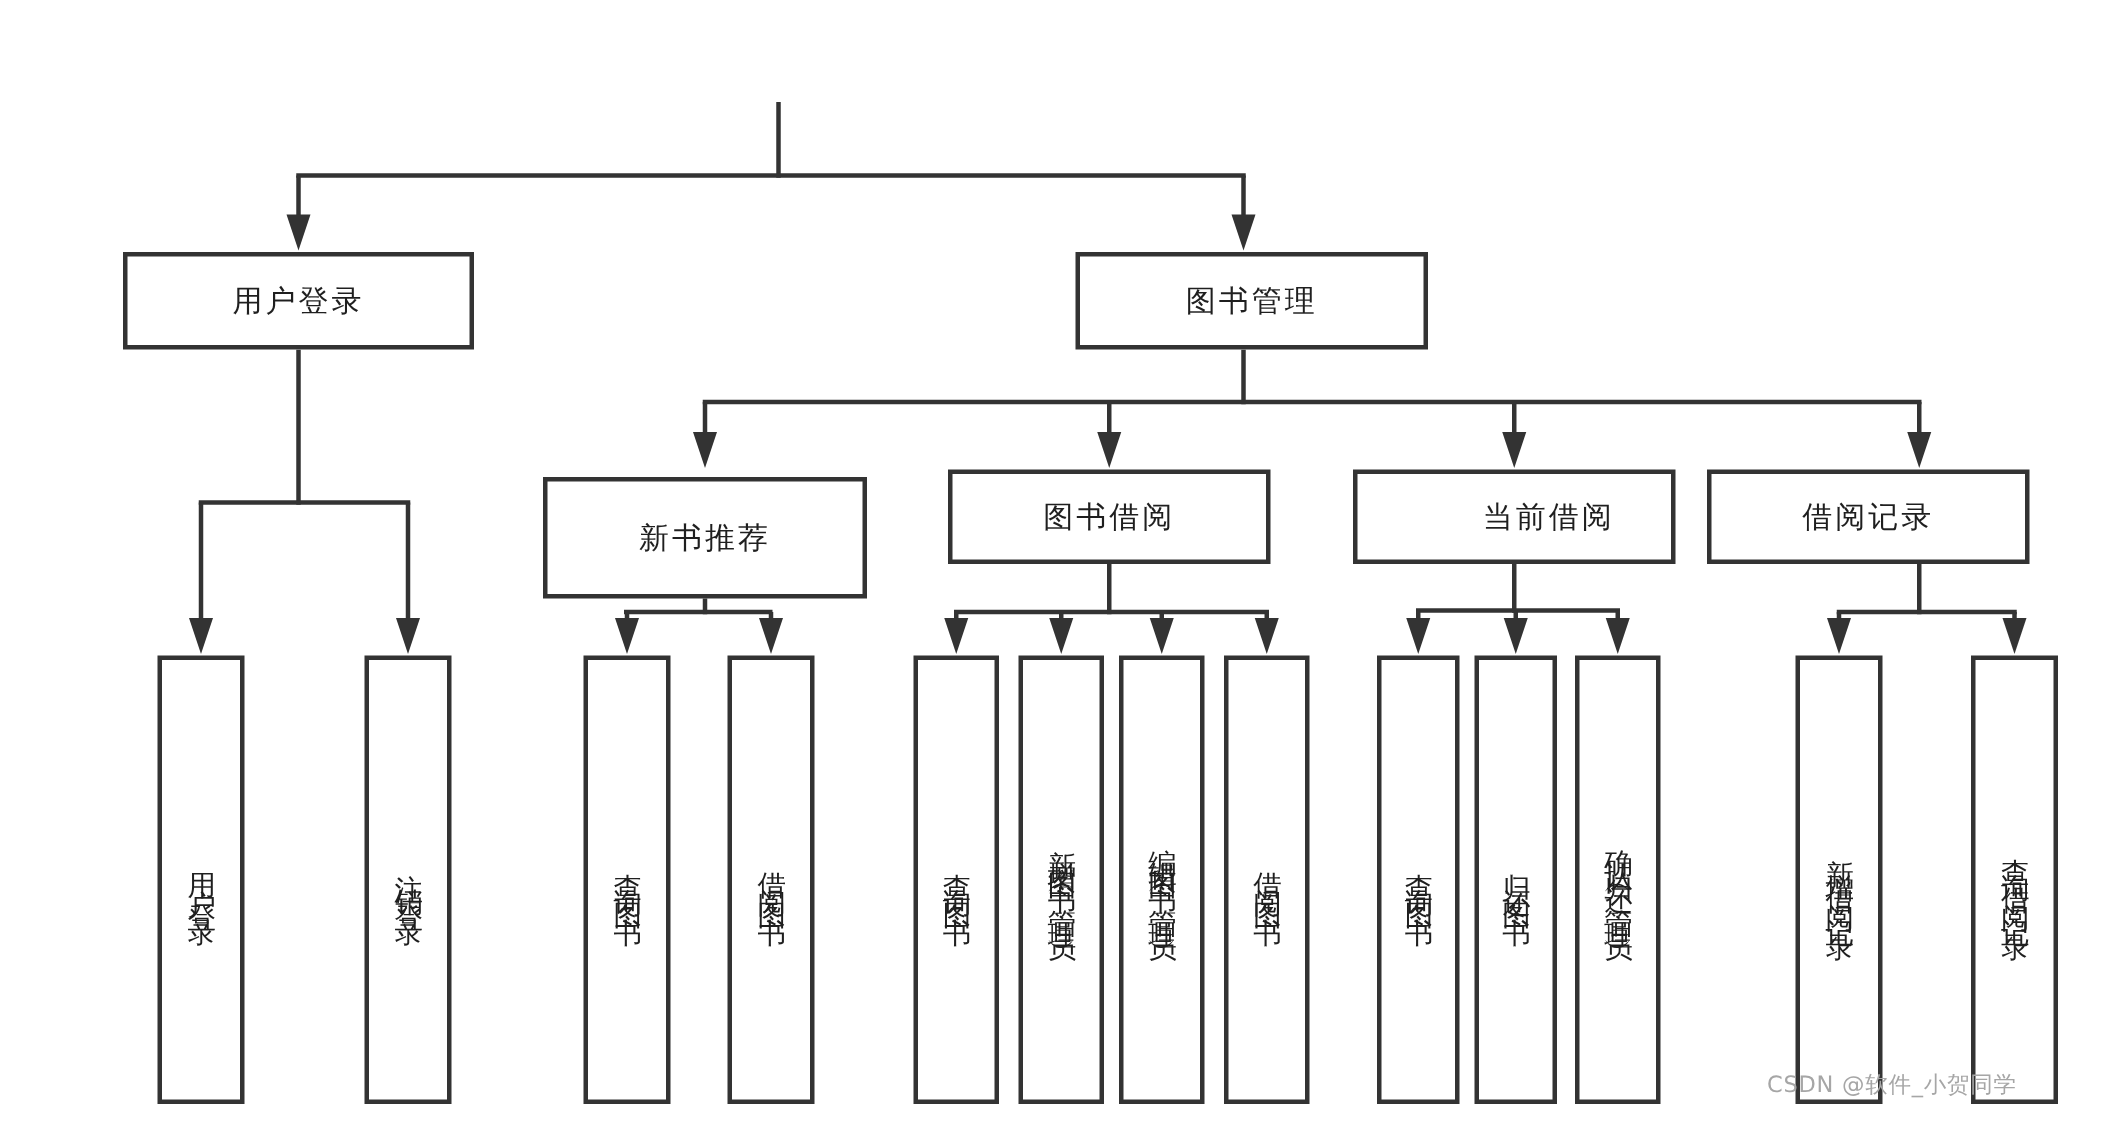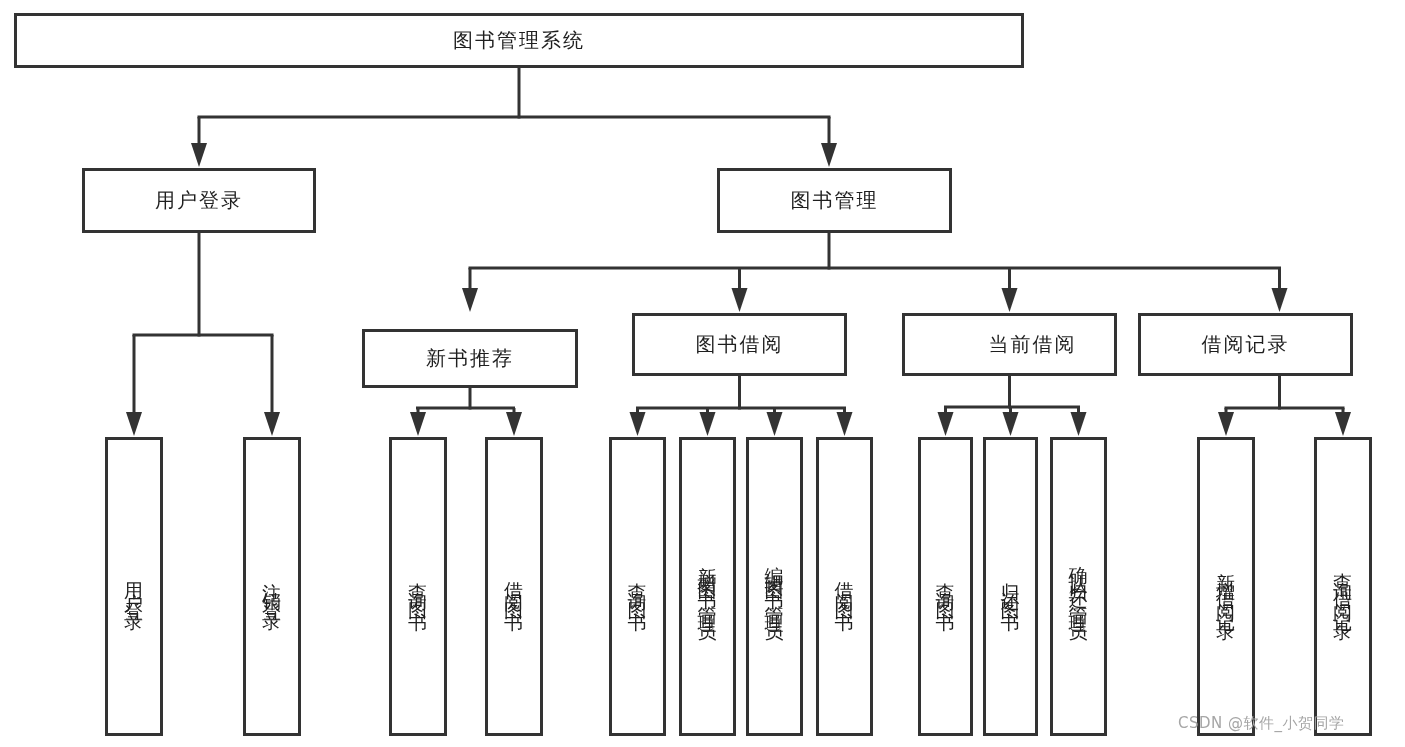--- a/index.html
+++ b/index.html
@@ -112,26 +112,25 @@
       <path d="M1010.5 407 L1010.5 416" stroke="#333333" stroke-width="3" fill="none"></path>
       <path d="M1002.5 412 L1018.5 412 L1010.5 436 Z" stroke="none" stroke-width="3" fill="#333333"></path>
       <path d="M1078.5 407 L1078.5 416" stroke="#333333" stroke-width="3" fill="none"></path>
       <path d="M1070.5 412 L1086.5 412 L1078.5 436 Z" stroke="none" stroke-width="3" fill="#333333"></path>
       <path d="M1226 408 L1226 416" stroke="#333333" stroke-width="3" fill="none"></path>
       <path d="M1218 412 L1234 412 L1226 436 Z" stroke="none" stroke-width="3" fill="#333333"></path>
       <path d="M1343 408 L1343 416" stroke="#333333" stroke-width="3" fill="none"></path>
       <path d="M1335 412 L1351 412 L1343 436 Z" stroke="none" stroke-width="3" fill="#333333"></path>
     </svg>
 
-  <div class="node h-node" style="left:14px; top:13px; width:1010px; height:55px;">图书管理系统</div>
 
   <div class="node h-node" style="left:82px; top:168px; width:234px; height:65px;">用户登录</div>
   <div class="node h-node" style="left:682px; top:168px; width:235px; height:65px;margin-left:35px;">图书管理</div>
 
-  <div class="node h-node" style="left:362px; top:329px; width:216px; height:59px;">新书推荐</div>
+  <div class="node h-node" style="left:362px; top:318px; width:216px; height:81px;">新书推荐</div>
   <div class="node h-node" style="left:632px; top:313px; width:215px; height:63px;">图书借阅</div>
   <div class="node h-node" style="left:902px; top:313px; width:215px; height:63px;padding-left:46px;">当前借阅</div>
   <div class="node h-node" style="left:1138px; top:313px; width:215px; height:63px;">借阅记录</div>
 
   <div class="node v-node" style="left:105px; top:437px; width:58px; height:299px;">用户登录</div>
   <div class="node v-node" style="left:243px; top:437px; width:58px; height:299px;">注销登录</div>
 
   <div class="node v-node" style="left:389px; top:437px; width:58px; height:299px;">查询图书</div>
   <div class="node v-node" style="left:485px; top:437px; width:58px; height:299px;">借阅图书</div>
 

